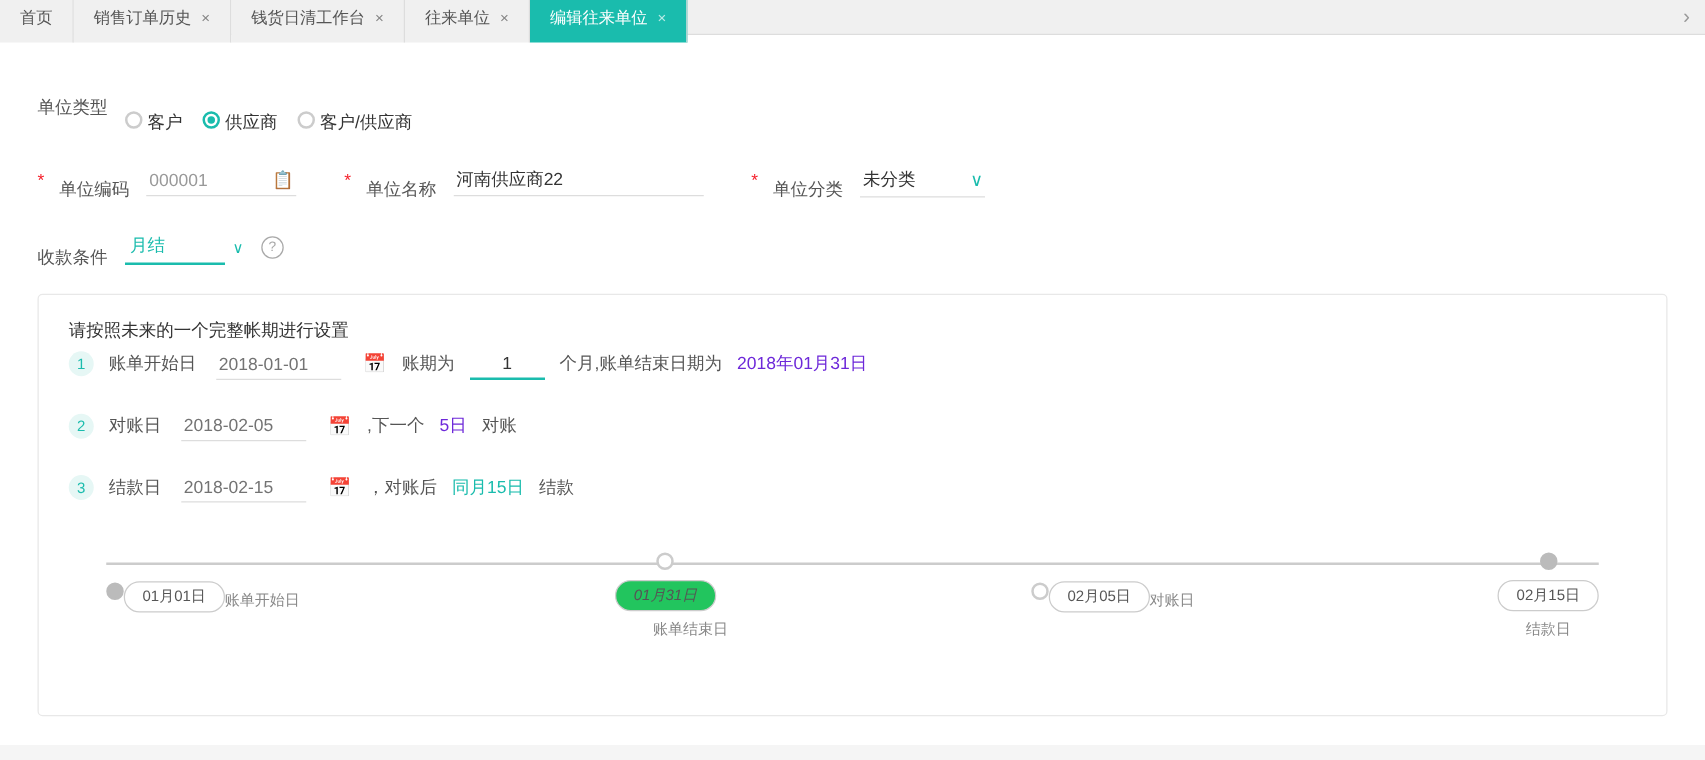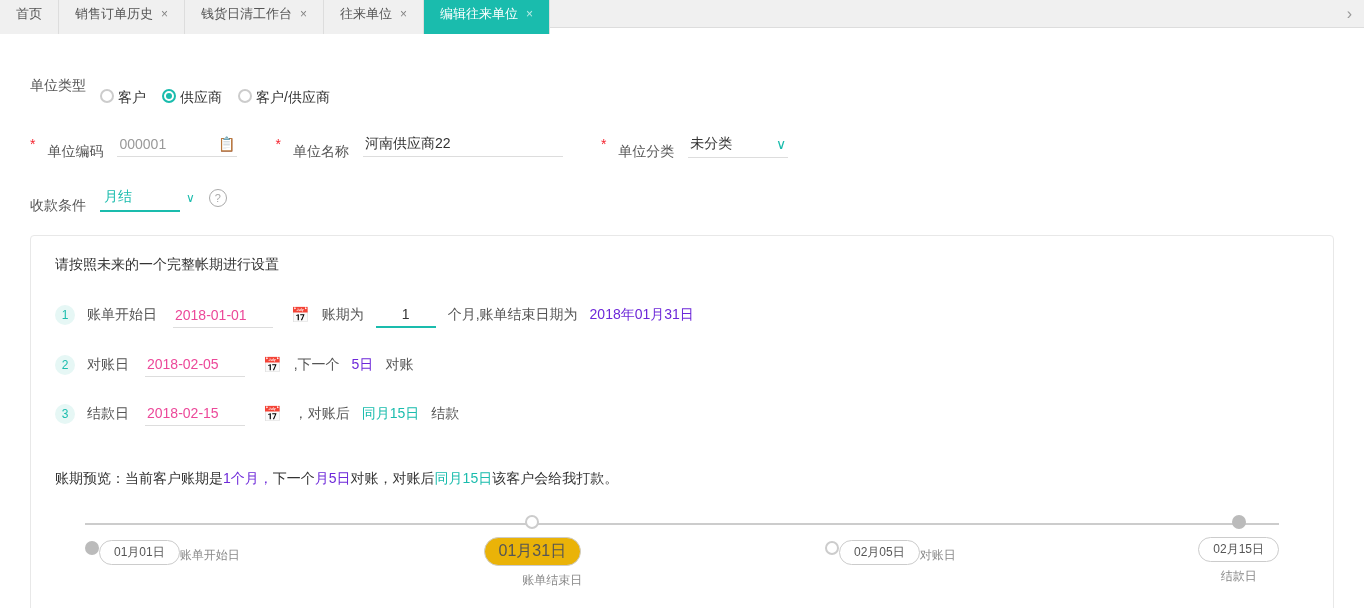--- a/index.html
+++ b/index.html
@@ -79,34 +79,34 @@
     .help-icon {
       display: inline-flex; align-items: center; justify-content: center;
       width: 18px; height: 18px; border-radius: 50%; border: 1px solid #aaa;
       color: #aaa; font-size: 11px; cursor: pointer; margin-left: 6px;
     }
 
     
     .section-box {
       border: 1px solid #e8e8e8; border-radius: 4px; padding: 20px 24px; background: #fff; margin-bottom: 0;
     }
-    .section-title { font-size: 14px; color: #333; margin-bottom: 28px; }
+    .section-title { font-size: 14px; color: #333; margin-bottom: 4px; }
 
     
     .setting-row {
       display: flex; align-items: center; margin-bottom: 24px; gap: 12px;
     }
     .setting-num {
       width: 20px; height: 20px; border-radius: 50%; background: #e6f7f5;
       color: #1abcad; font-size: 12px; display: flex; align-items: center; justify-content: center; flex-shrink: 0;
     }
     .setting-field-label { color: #555; white-space: nowrap; margin-right: 4px; }
     .setting-date-input {
       border: none; border-bottom: 1px solid #ddd; outline: none; padding: 4px 2px;
-      font-size: 14px; color: #ec4899; background: transparent; width: 100px;
+      font-size: 14px; color: #737373; background: transparent; width: 100px;
     }
     .calendar-icon { color: #1abcad; margin-left: 6px; cursor: pointer; font-size: 15px; }
 
     .period-input {
       border: none; border-bottom: 2px solid #1abcad; outline: none; padding: 4px 2px;
       font-size: 14px; color: #333; background: transparent; width: 60px; text-align: center;
     }
 
     .hint-text { color: #555; white-space: nowrap; }
     .highlight-orange { color: #6d28d9; font-weight: 500; }
@@ -227,39 +227,36 @@
       <div class="setting-num">3</div>
       <span class="setting-field-label">结款日</span>
       <input class="setting-date-input" type="text" value="2018-02-15" style="">
       <span class="calendar-icon">📅</span>
       <span class="hint-text">，对账后</span>
       <span class="highlight-teal">同月15日</span>
       <span class="hint-text">结款</span>
     </div>
 
     <div class="preview-section">
-      <div class="preview-text">
-        <span>账期预览：当前客户账期是</span><span class="highlight-orange">1个月，</span><span>下一个</span><span class="highlight-orange">月5日</span><span>对账，对账后</span><span class="highlight-teal">同月15日</span><span>该客户会给我打款。</span>
-      </div>
 
       <div style="position:relative; padding: 0 30px 40px;">
 
         <div style="position:absolute; top:8px; left:30px; right:30px; height:2px; background:#ccc;"></div>
 
         <div style="display:flex; justify-content:space-between; position:relative; z-index:1;">
 
           <div style="display:flex;flex-direction:row;align-items:center;">
             <div style="width:14px;height:14px;border-radius:50%;background:#bbb;border:2px solid #bbb;margin-bottom:8px;"></div>
             <div style="background:#fff;border:1px solid #ccc;border-radius:20px;padding:3px 14px;font-size:12px;color:#555;white-space:nowrap;">01月01日</div>
             <div style="font-size:12px;color:#888;margin-top:6px;white-space:nowrap;">账单开始日</div>
           </div>
 
           <div style="display:flex;flex-direction:column;align-items:center;">
             <div style="width:14px;height:14px;border-radius:50%;background:#fff;border:2px solid #ccc;margin-bottom:8px;"></div>
-            <div style="background:#eab308;border:1px solid #ccc;border-radius:20px;padding:3px 14px;font-size:16px;color:#555;white-space:nowrap;">01月31日</div>
+            <div style="background:#22c55e;border:1px solid #ccc;border-radius:20px;padding:3px 14px;font-size:12px;color:#555;white-space:nowrap;font-style:italic;">01月31日</div>
             <div style="font-size:12px;color:#888;margin-top:6px;white-space:nowrap;margin-left:40px;">账单结束日</div>
           </div>
 
           <div style="display:flex;flex-direction:row;align-items:center;">
             <div style="width:14px;height:14px;border-radius:50%;background:#fff;border:2px solid #ccc;margin-bottom:8px;"></div>
             <div style="background:#fff;border:1px solid #ccc;border-radius:20px;padding:3px 14px;font-size:12px;color:#555;white-space:nowrap;">02月05日</div>
             <div style="font-size:12px;color:#888;margin-top:6px;white-space:nowrap;">对账日</div>
           </div>
 
           <div style="display:flex;flex-direction:column;align-items:center;">

